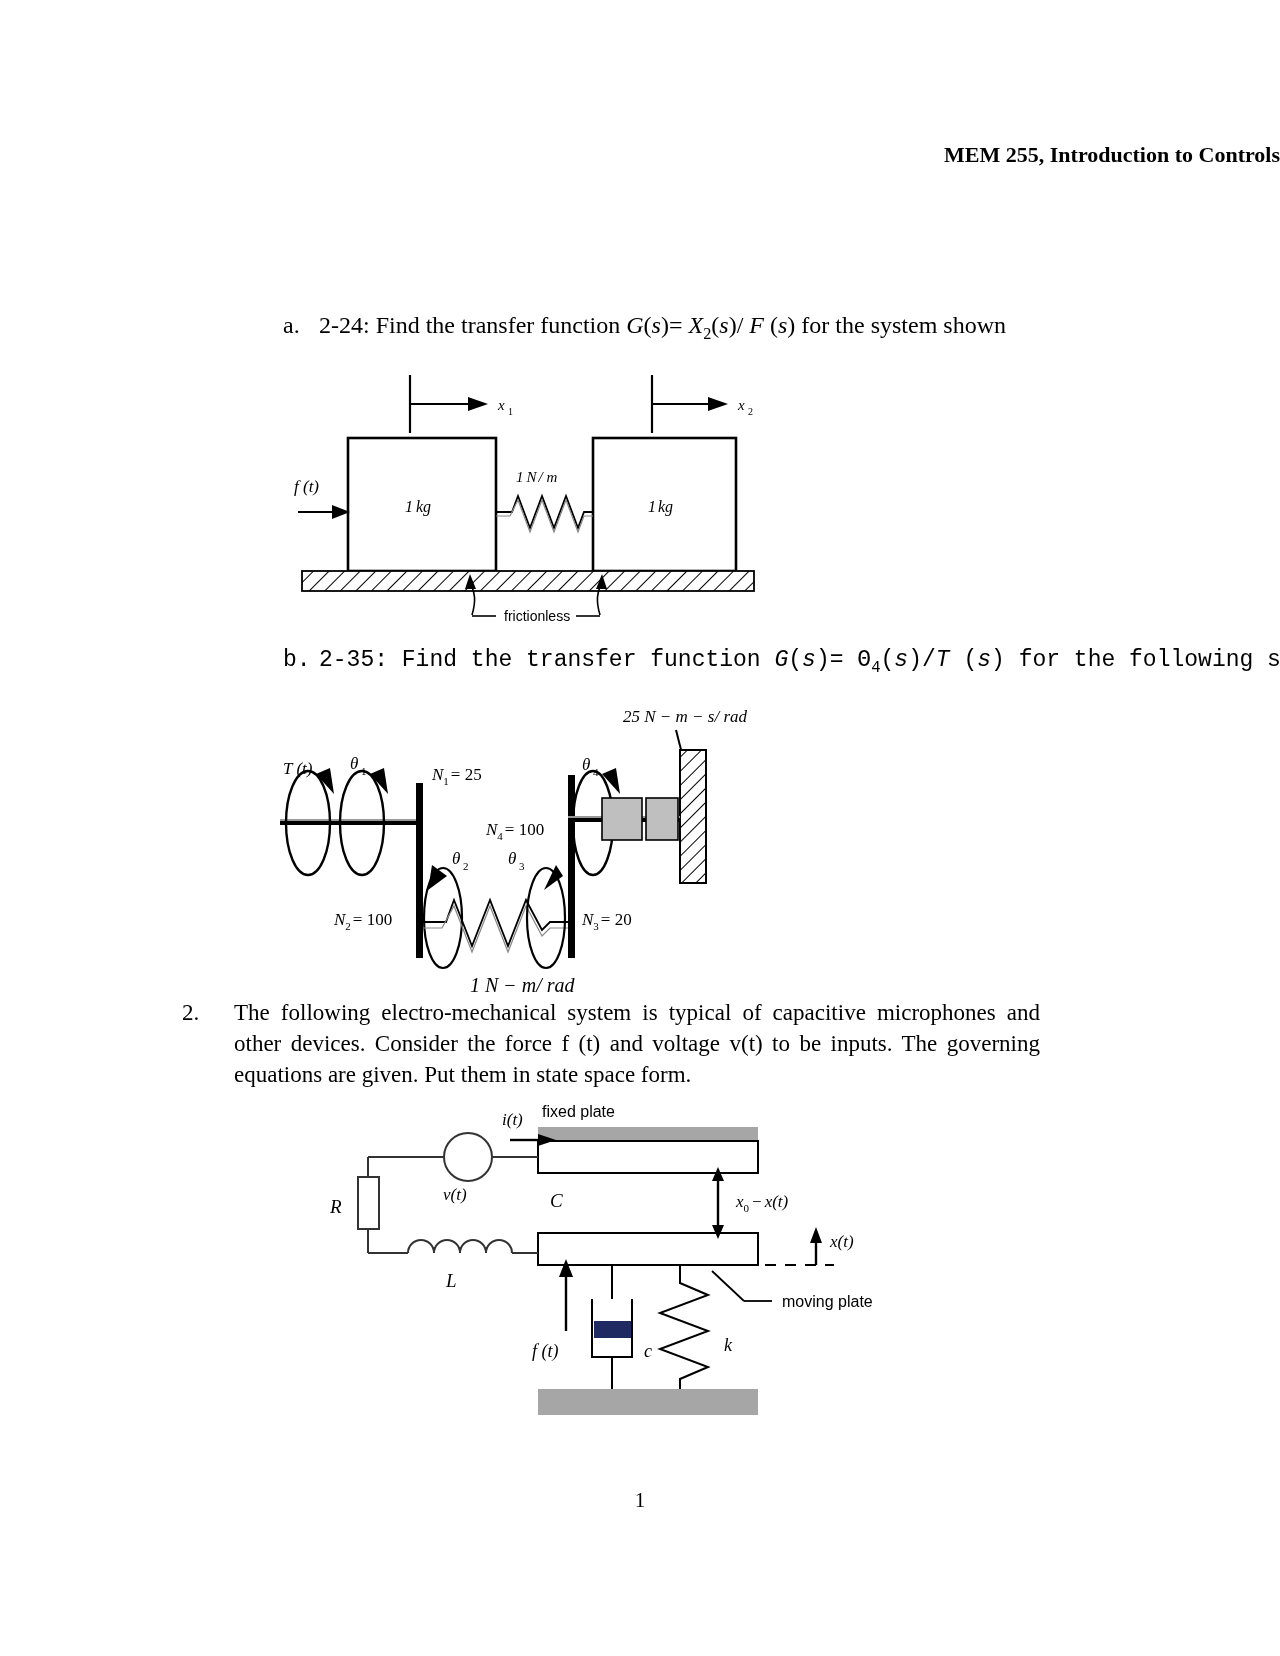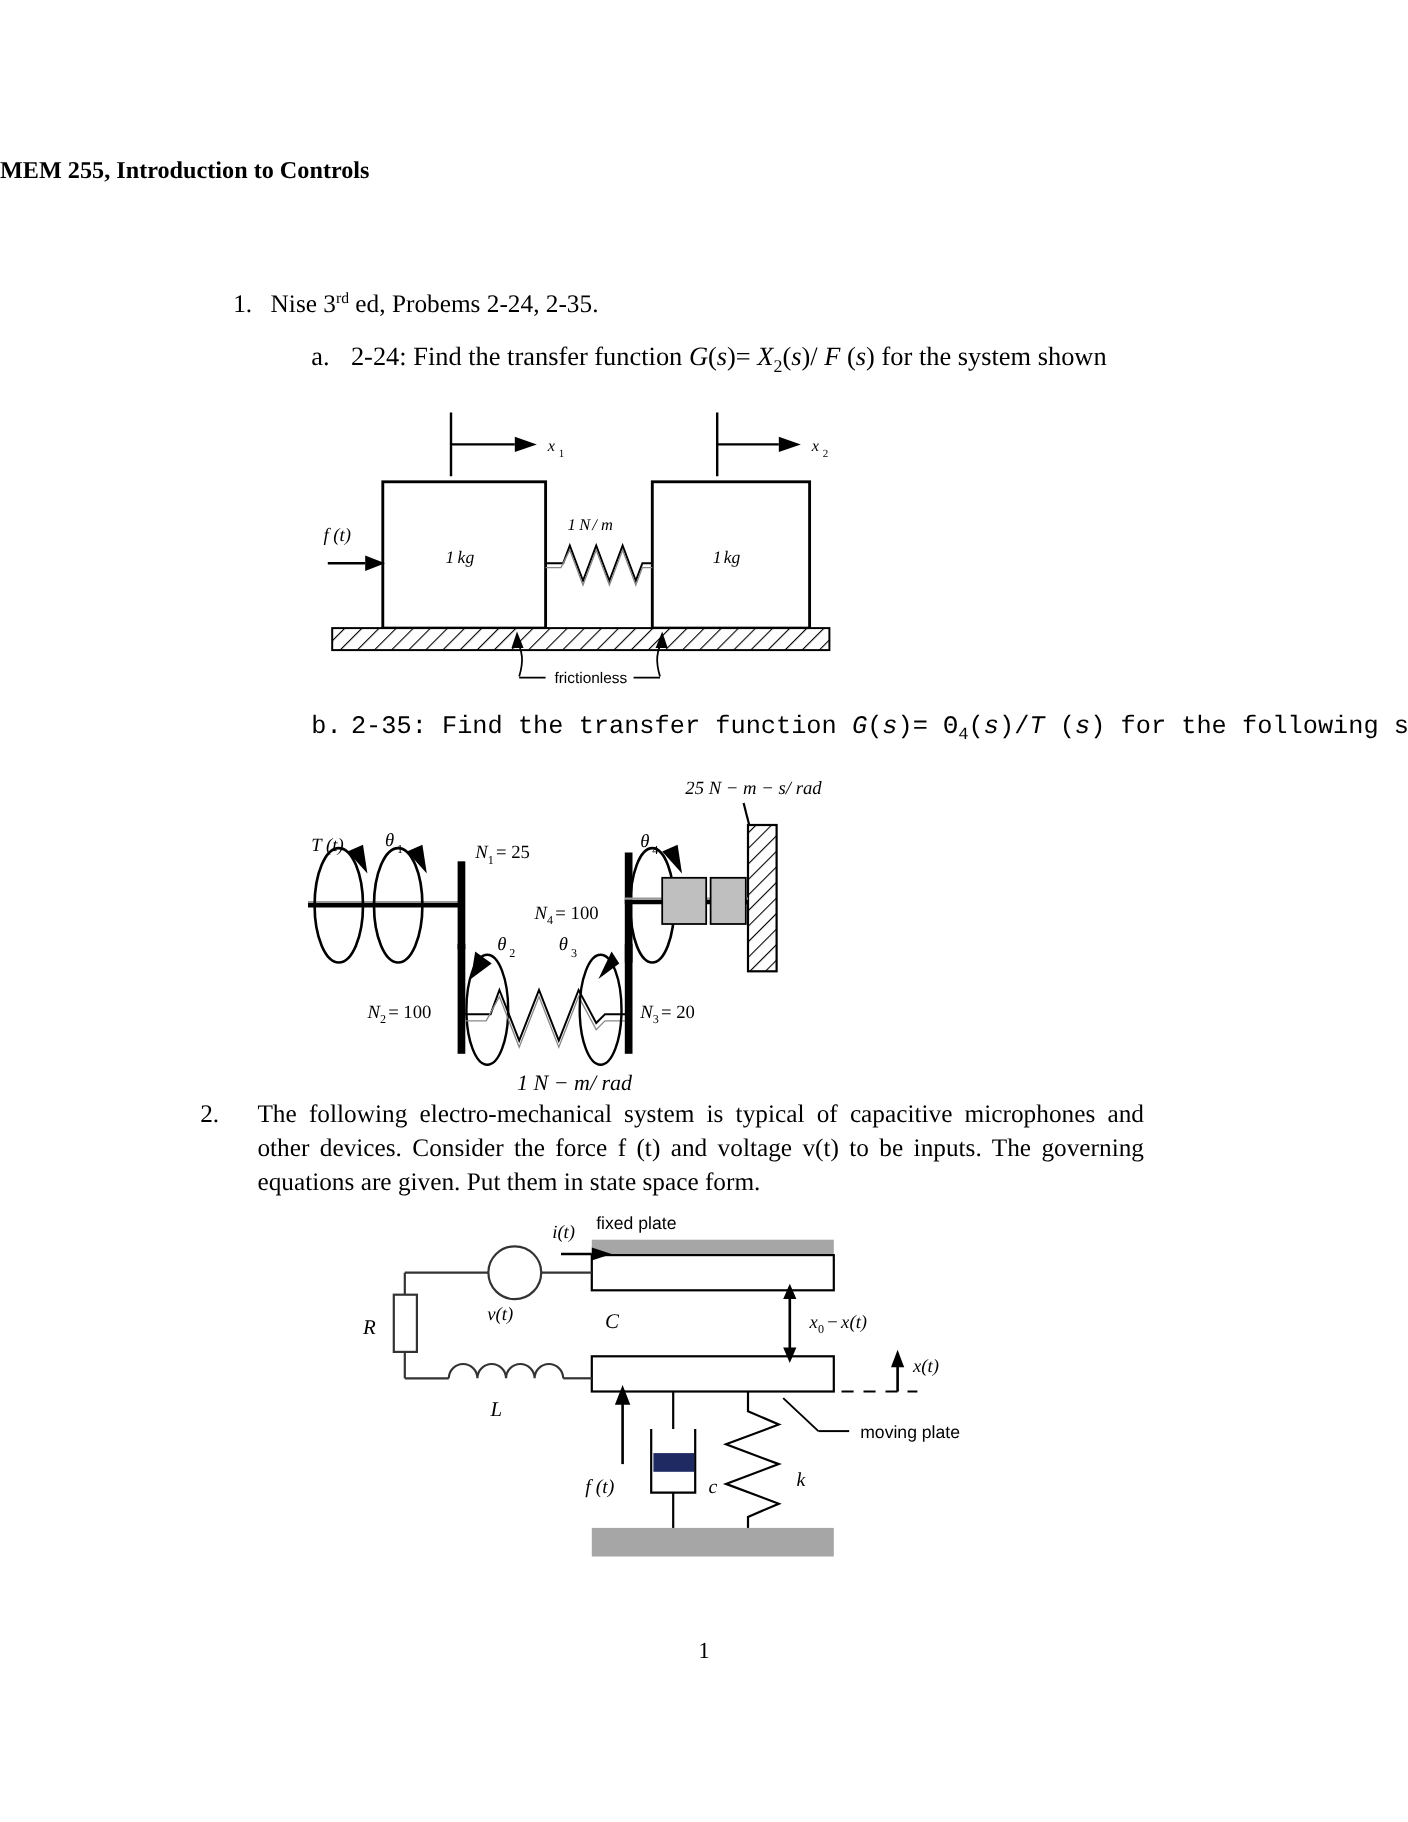--- a/index.html
+++ b/index.html
@@ -20,21 +20,21 @@
     inset: 0;
     background: #fff;
   }
 
   
   .header {
     position: absolute;
     left: 0;
     top: 140px;
     width: 100%;
-    text-align: left;
+    text-align: right;
     font-weight: bold;
     font-size: 22px;
     line-height: 29px;
   }
 
   
   .item-1 {
     position: absolute;
     left: 212px;
     top: 262px;
@@ -108,23 +108,20 @@
 </style>
 </head>
 <body>
 
 <div class="page">
 
   <div class="header">
     <div>MEM 255, Introduction to Controls</div>
   </div>
 
-  <div class="item-1">
-    <span class="num">1.</span><span>Nise 3</span><sup>rd</sup><span> ed, Probems 2-24, 2-35.</span>
-  </div>
 
   <div class="sub-a">
     <span class="lbl">a.</span><span>2-24: Find the transfer function </span><span><span class="mi">G</span>(<span class="mi">s</span>)<span class="mn">=</span> <span class="mi">X</span><span class="msubn">2</span>(<span class="mi">s</span>)<span class="mn">/</span> <span class="mi">F</span> (<span class="mi">s</span>)</span><span> for the system shown</span>
   </div>
 
   <div class="sub-b">
     <span class="lbl">b.</span><span>2-35: Find the transfer function </span><span><span class="mi">G</span>(<span class="mi">s</span>)<span class="mn">=</span> Θ<span class="msubn">4</span>(<span class="mi">s</span>)<span class="mn">/</span><span class="mi">T</span> (<span class="mi">s</span>)</span><span> for the following system</span>
   </div>
 
   <div class="fig" id="fig-mass">

